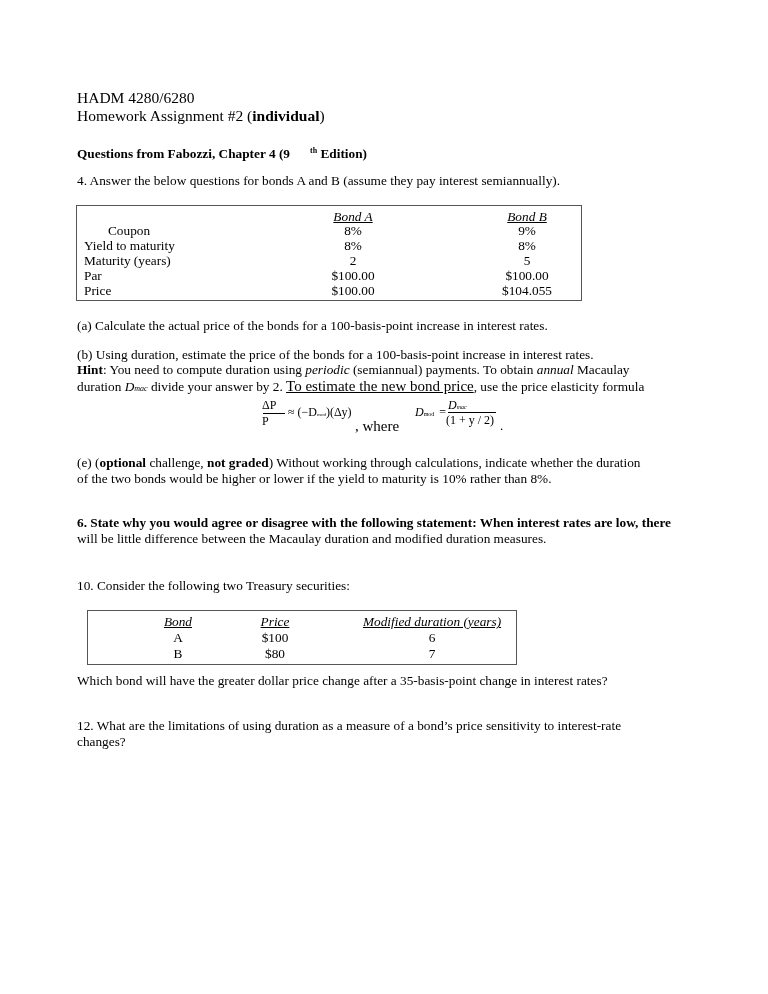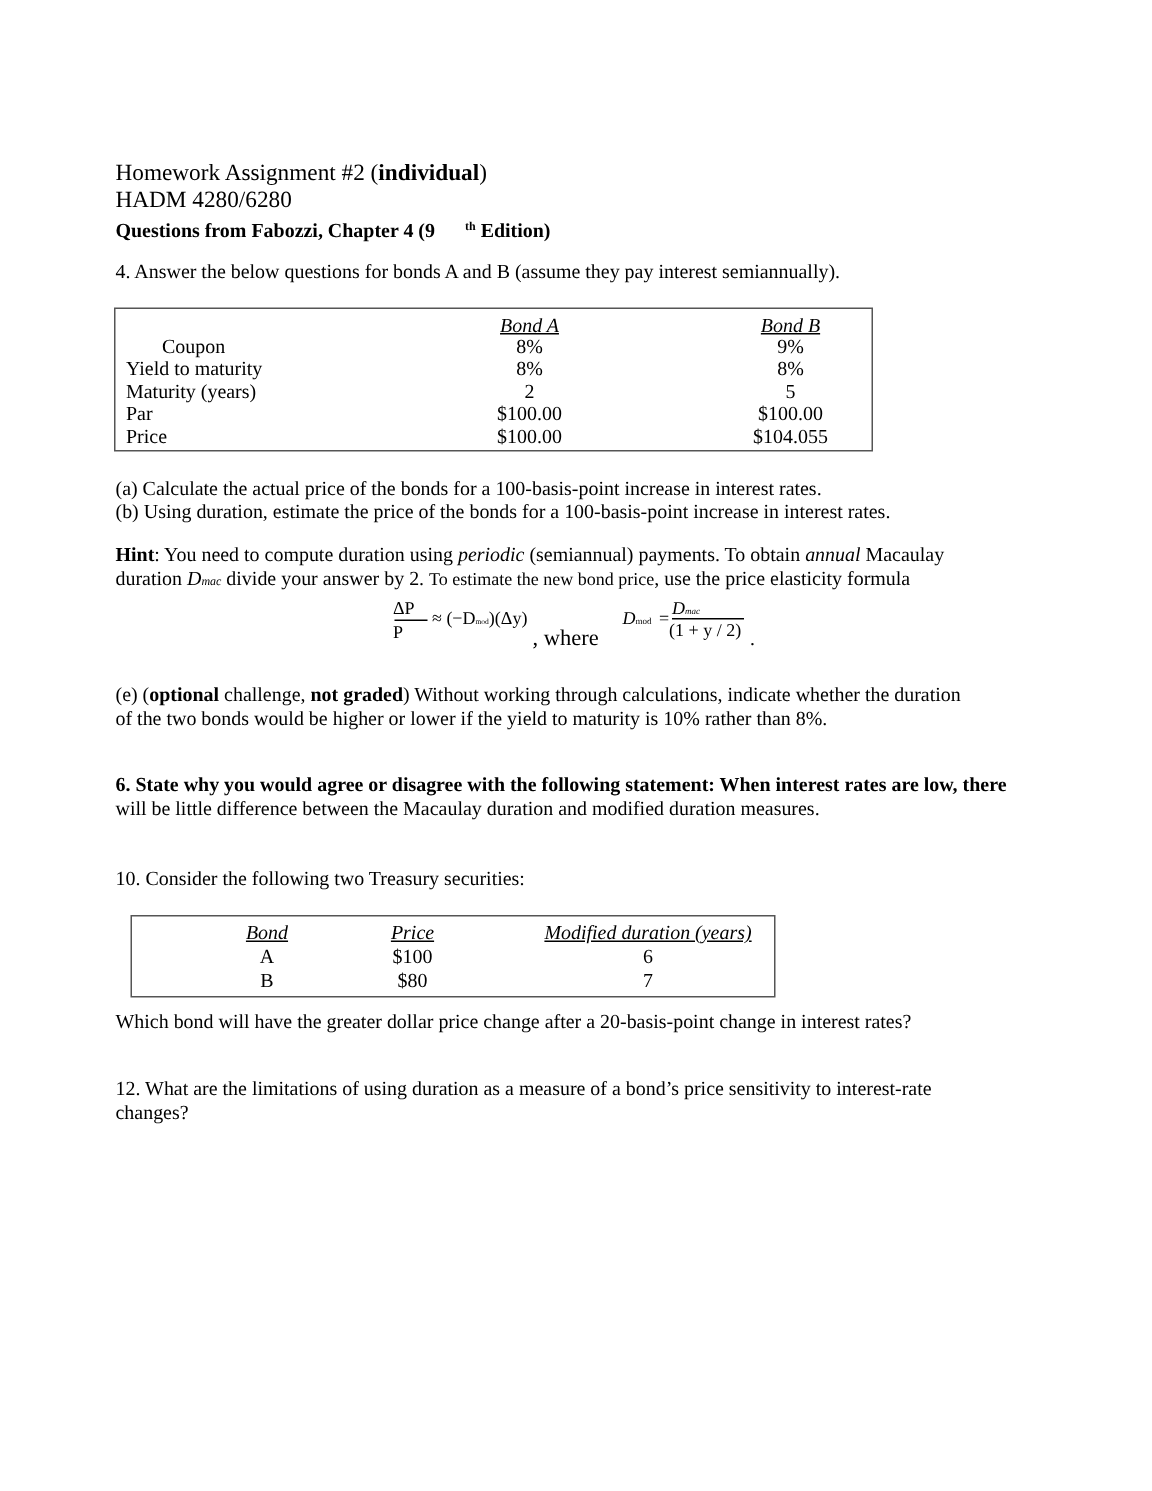--- a/index.html
+++ b/index.html
@@ -10,27 +10,27 @@
   b { font-weight:bold; }
   i { }
   .title { font-size:15.5px; line-height:19px; }
   .box { position:absolute; border:1px solid #555; }
   .cell { position:absolute; white-space:nowrap; line-height:16px; }
   .c { text-align:center; }
   .u { text-decoration:underline; font-style:italic; }
   sup { font-size:8px; vertical-align:super; line-height:0;padding-left:20px; }
   .frac { position:absolute; }
   .fbar { position:absolute; height:1px; background:#000; }
-  .big { font-size:12px; }
+  .big { font-size:15px;text-decoration:underline; }
   .small { font-size:8px; }
 </style>
 </head>
 <body>
 
-<div class="abs title" style="left:77px;top:88px;margin-top:36px;">HADM 4280/6280</div>
+<div class="abs title" style="left:77px;top:88px;">HADM 4280/6280</div>
 <div class="abs title" style="left:77px;top:106px;">
   <span>Homework Assignment #2 (</span><b>individual</b><span>)</span>
 </div>
 
 <div class="abs line" style="left:77px;top:146px;font-weight:bold;">
   <span>Questions from Fabozzi, Chapter 4 (9</span><sup>th</sup><span> Edition)</span>
 </div>
 
 <div class="abs line" style="left:77px;top:173px;">4. Answer the below questions for bonds A and B (assume they pay interest semiannually).</div>
 
@@ -53,21 +53,21 @@
   <div class="cell" style="left:7px;top:62px;">Par</div>
   <div class="cell c" style="left:236px;top:62px;width:80px;">$100.00</div>
   <div class="cell c" style="left:410px;top:62px;width:80px;">$100.00</div>
 
   <div class="cell" style="left:7px;top:77px;">Price</div>
   <div class="cell c" style="left:236px;top:77px;width:80px;">$100.00</div>
   <div class="cell c" style="left:410px;top:77px;width:80px;">$104.055</div>
 </div>
 
 <div class="abs line" style="left:77px;top:318px;">(a) Calculate the actual price of the bonds for a 100-basis-point increase in interest rates.</div>
-<div class="abs line" style="left:77px;top:333px;">(b) Using duration, estimate the price of the bonds for a 100-basis-point increase in interest rates.</div>
+<div class="abs line" style="left:77px;top:347px;">(b) Using duration, estimate the price of the bonds for a 100-basis-point increase in interest rates.</div>
 
 <div class="abs line" style="left:77px;top:362px;">
   <b>Hint</b><span>: You need to compute duration using </span><i>periodic</i><span> (semiannual) payments. To obtain </span><i>annual</i><span> Macaulay</span>
 </div>
 <div class="abs line" style="left:77px;top:378px;">
   <span>duration </span><i>D</i><i class="small">mac</i><span> divide your answer by 2. </span><span class="big">To estimate the new bond price</span><span>, use the price elasticity formula</span>
 </div>
 
 <div>
   <div class="frac" style="left:262px;top:398px;width:24px;font-size:12px;line-height:14px;">ΔP</div>
@@ -107,16 +107,16 @@
 
   <div class="cell c" style="left:60px;top:19px;width:60px;">A</div>
   <div class="cell c" style="left:152px;top:19px;width:70px;">$100</div>
   <div class="cell c" style="left:264px;top:19px;width:160px;">6</div>
 
   <div class="cell c" style="left:60px;top:35px;width:60px;">B</div>
   <div class="cell c" style="left:152px;top:35px;width:70px;">$80</div>
   <div class="cell c" style="left:264px;top:35px;width:160px;">7</div>
 </div>
 
-<div class="abs line" style="left:77px;top:673px;">Which bond will have the greater dollar price change after a 20-basis-point change in interest rates?</div>
+<div class="abs line" style="left:77px;top:673px;">Which bond will have the greater dollar price change after a 35-basis-point change in interest rates?</div>
 
 <div class="abs line" style="left:77px;top:718px;">12. What are the limitations of using duration as a measure of a bond’s price sensitivity to interest-rate</div>
 <div class="abs line" style="left:77px;top:734px;">changes?</div>
 
 </body></html>

